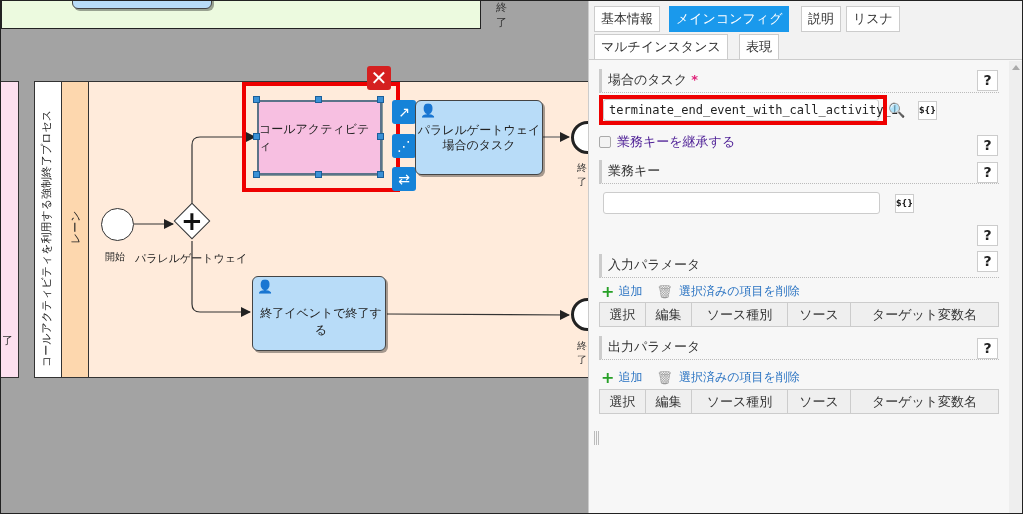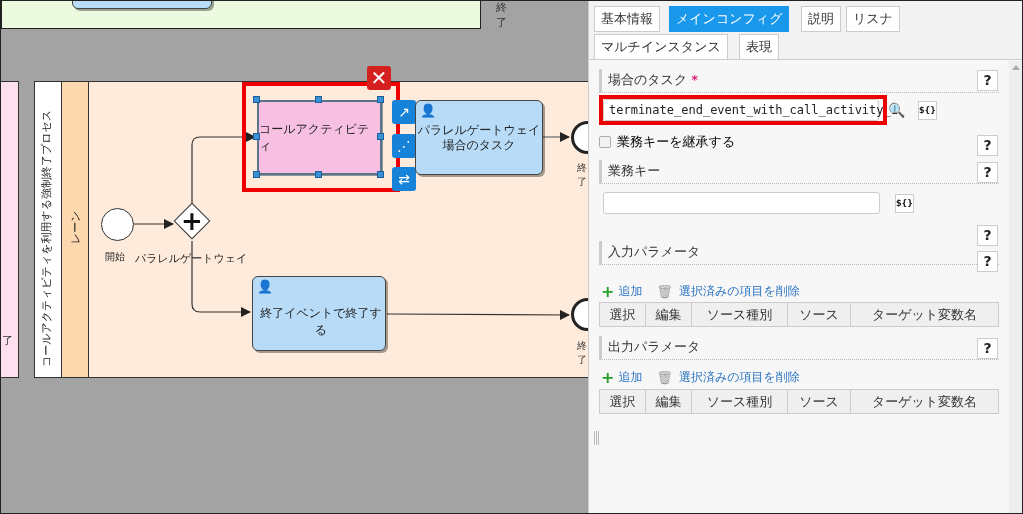--- a/index.html
+++ b/index.html
@@ -58,21 +58,21 @@
   .scrollbar { position: absolute; right: 0; top: 60px; width: 15px; height: 453px; background: #eee; }
   .scroll-arrow { position: absolute; left: 3px; top: 4px; width: 0; height: 0; border-left: 4px solid transparent; border-right: 4px solid transparent; border-bottom: 5px solid #aaa; }
 
   .section-title { position: absolute; left: 10px; width: 400px; height: 24px; border-left: 3px solid #ccc; border-bottom: 1px dotted #bbb; font-size: 13px; color: #333; line-height: 22px; padding-left: 6px; }
   .req { color: #e0247a; font-weight: bold; }
   .help-btn { position: absolute; left: 388px; width: 21px; height: 21px; border: 1px solid #ccc; background: #fff; font-size: 14px; font-weight: bold; color: #222; text-align: center; line-height: 19px; }
   .text-input { position: absolute; left: 14px; height: 22px; border: 1px solid #ccc; border-radius: 3px; background: #fff; font-family: "DejaVu Sans Mono", "Liberation Mono", monospace; font-size: 12px; color: #222; line-height: 20px; padding-left: 5px; }
   .input-highlight { position: absolute; left: 10px; top: 95px; width: 288px; height: 30px; border: 4px solid #e00; }
   .icon-btn { position: absolute; width: 19px; height: 19px; border: 1px solid #ccc; background: #fff; font-size: 8px; font-weight: bold; color: #222; text-align: center; line-height: 17px; }
   .search-btn { position: absolute; width: 19px; height: 19px; font-size: 14px; color: #9ab; line-height: 19px; text-align: center; }
-  .checkbox-row { position: absolute; left: 10px; font-size: 13px; color: #000000; display: flex; align-items: center; }
+  .checkbox-row { position: absolute; left: 10px; font-size: 13px; color: #4c1d95; display: flex; align-items: center; }
   .checkbox { width: 12px; height: 12px; border: 1px solid #aaa; background: #f3f3f3; border-radius: 2px; margin-right: 6px; }
   .action-row { position: absolute; left: 12px; font-size: 12px; color: #2a73c2; display: flex; align-items: center; }
   .plus-icon { color: #27a027; font-size: 16px; font-weight: bold; margin-right: 4px; line-height: 12px; }
   .trash-icon { color: #999; font-size: 13px; margin: 0 6px 0 14px; }
   .grid-header { position: absolute; left: 10px; width: 400px; height: 25px; display: flex; border: 1px solid #ccc; background: #efefef; justify-content: center; }
   .grid-header .col { border-right: 1px solid #ccc; font-size: 13px; color: #333; line-height: 23px; text-align: center; }
   .grid-header .col:last-child { border-right: none; }
   .splitter { position: absolute; left: 5px; top: 430px; width: 5px; height: 14px; border-left: 1px solid #bbb; border-right: 1px solid #bbb; }
   .splitter::after { content: ""; position: absolute; left: 1px; top: 0; width: 1px; height: 14px; background: #bbb; }
 </style>
@@ -196,21 +196,21 @@
 
       <div class="section-title" style="top:99px">
         <span>業務キー</span>
       </div>
       <div class="help-btn" style="top:101px">?</div>
       <div class="text-input" style="top:131px;width:277px"></div>
       <div class="icon-btn" style="left:306px;top:133px">${}</div>
 
       <div class="help-btn" style="top:164px">?</div>
 
-      <div class="section-title" style="top:180px">
+      <div class="section-title" style="top:193px">
         <span>入力パラメータ</span>
       </div>
       <div class="help-btn" style="top:190px">?</div>
       <div class="action-row" style="top:222px">
         <span class="plus-icon">+</span>
         <span>追加</span>
         <span class="trash-icon">🗑</span>
         <span>選択済みの項目を削除</span>
       </div>
       <div class="grid-header" style="top:241px">

